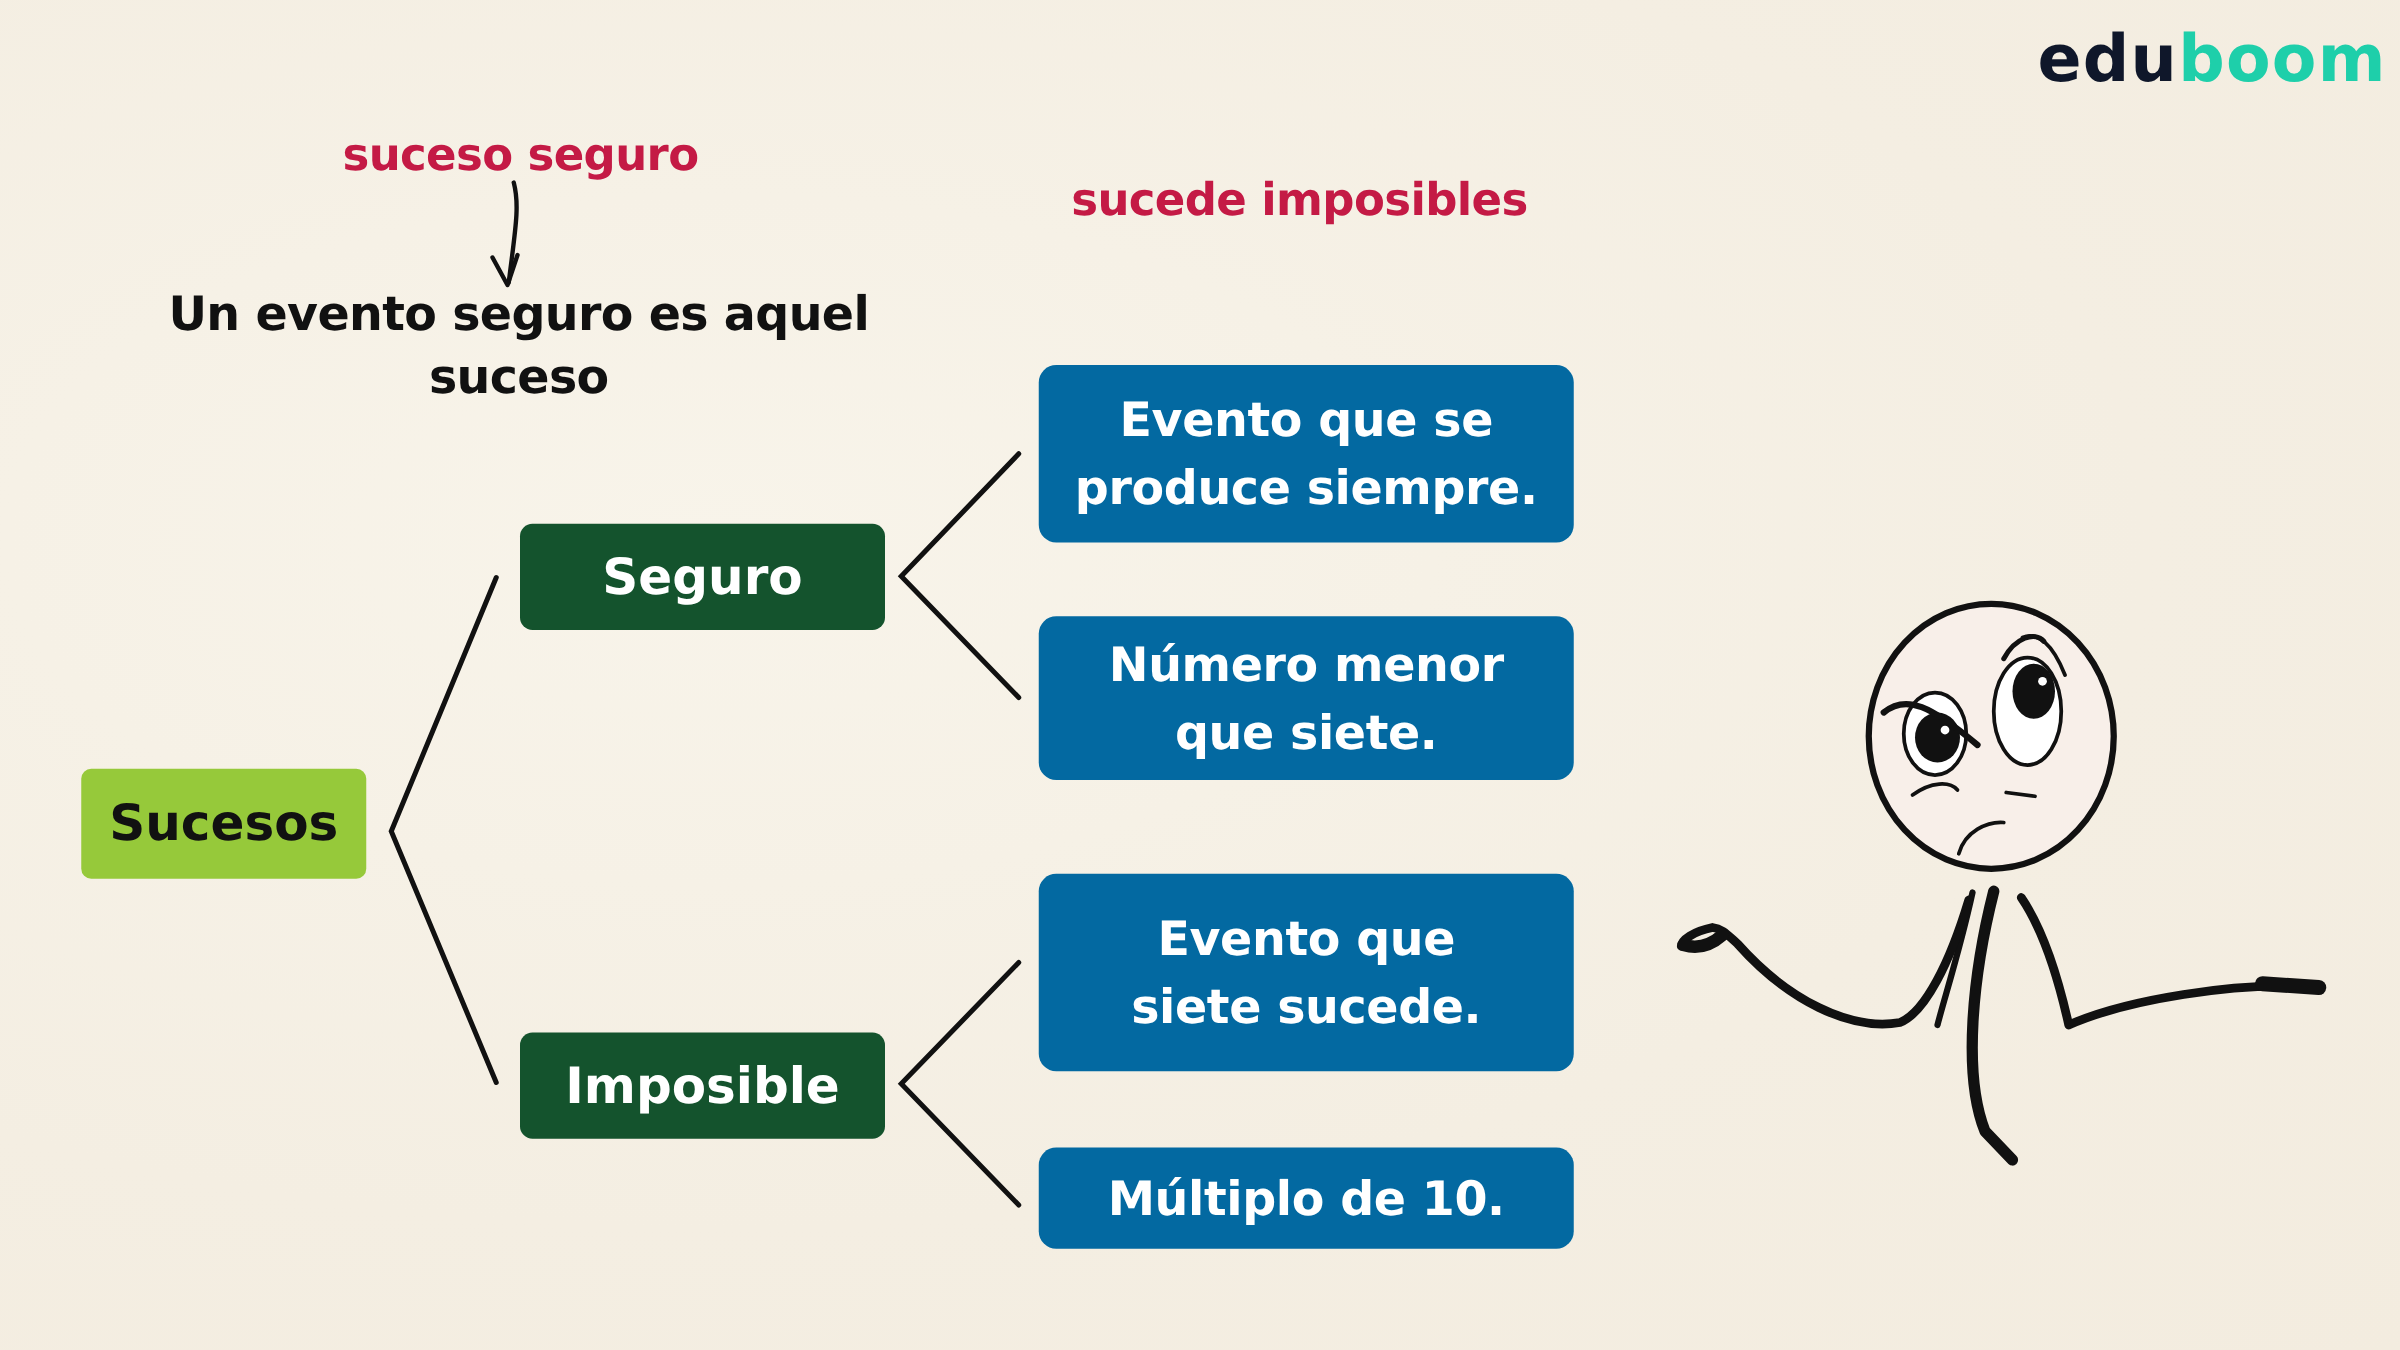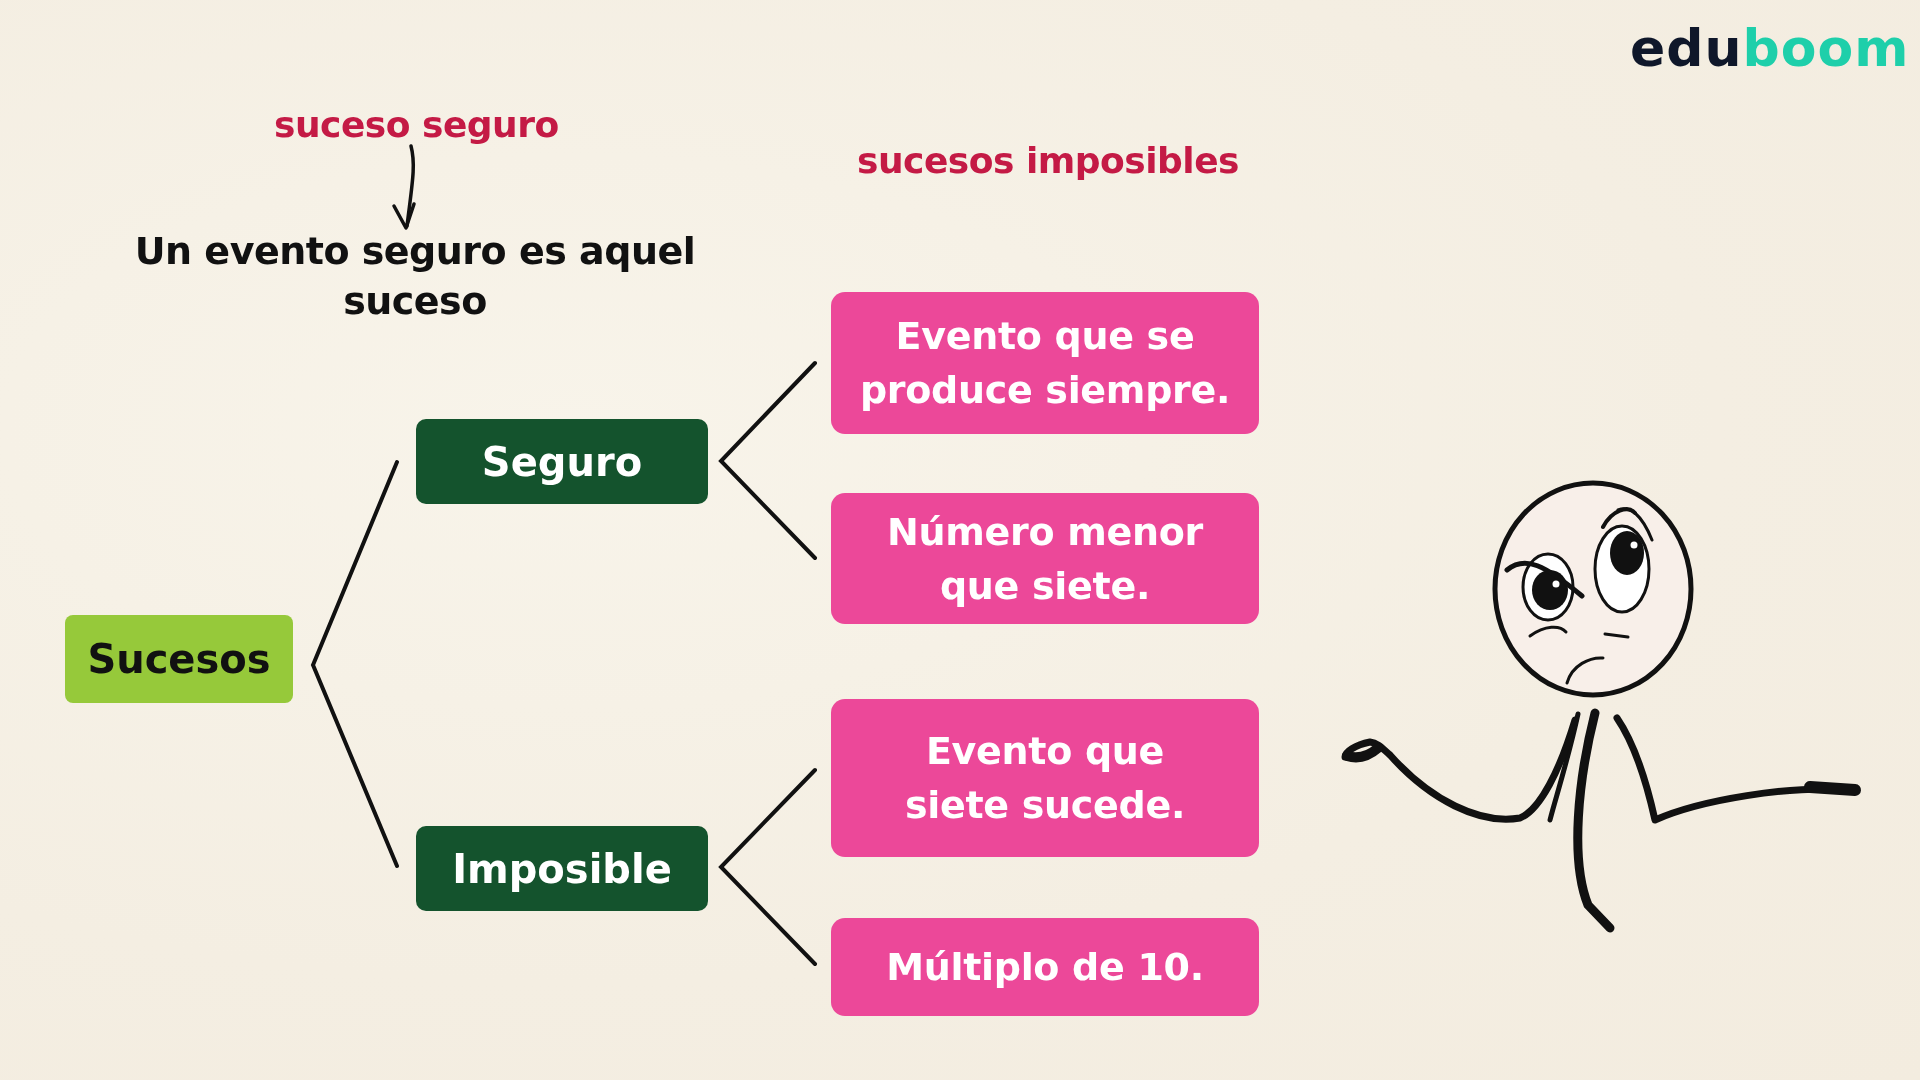--- a/index.html
+++ b/index.html
@@ -11,32 +11,32 @@
   }
   .abs { position:absolute; }
   .logo { left:1630px; top:22px; font-family:"DejaVu Sans", sans-serif; font-weight:bold; font-size:52px; letter-spacing:1px; line-height:1; }
   .logo .edu { color:#0f172a; }
   .logo .boom { color:#1ecfaa; }
   .label-red { color:#c41a45; font-weight:bold; font-size:36px; font-family:"DejaVu Sans", sans-serif; white-space:nowrap; letter-spacing:-0.5px; }
   .definition { left:70px; top:226px; width:690px; text-align:center; color:#111; font-weight:bold; font-size:38px; line-height:50px; letter-spacing:-0.5px; }
   .box { position:absolute; display:flex; align-items:center; justify-content:center; text-align:center; border-radius:10px; font-weight:bold; }
   .box-green { background:#96c93a; color:#111; font-size:40px; left:65px; top:615px; width:228px; height:88px; border-radius:8px; }
   .box-orange { background:#14532d; color:#fff; font-size:40px; width:292px; height:85px; left:416px; }
-  .box-blue { background:#ec4899; color:#fff; font-size:38px; line-height:54px; width:428px; left:831px; border-radius:14px; letter-spacing:-0.3px; }
+  .box-blue { background:#0369a1; color:#fff; font-size:38px; line-height:54px; width:428px; left:831px; border-radius:14px; letter-spacing:-0.3px; }
   svg.overlay { position:absolute; left:0; top:0; width:1920px; height:1080px; pointer-events:none; }
 </style>
 </head>
 <body>
 
 <div class="abs logo">
   <span class="edu">edu</span><span class="boom">boom</span>
 </div>
 
 <div class="abs label-red" style="left:274px; top:104px;text-align:center;">suceso seguro</div>
-<div class="abs label-red" style="left:857px; top:140px;">sucesos imposibles</div>
+<div class="abs label-red" style="left:857px; top:140px;">sucede imposibles</div>
 
 <div class="abs definition">
   <div>Un evento seguro es aquel suceso</div>
 </div>
 
 <svg class="overlay" viewBox="0 0 1920 1080">
 
   <g fill="none" stroke="#111" stroke-width="3.5" stroke-linecap="round" stroke-linejoin="round">
     <path d="M411 146 C416 165, 412 185, 407 226"></path>
     <path d="M394 206 L406 228 L414 204"></path>
@@ -94,15 +94,15 @@
   <div>produce siempre.</div>
 </div>
 <div class="box box-blue" style="top:493px; height:131px; flex-direction:column;">
   <div>Número menor</div>
   <div>que siete.</div>
 </div>
 <div class="box box-blue" style="top:699px; height:158px; flex-direction:column;">
   <div>Evento que</div>
   <div>siete sucede.</div>
 </div>
-<div class="box box-blue" style="top:918px; height:98px; flex-direction:column;">
+<div class="box box-blue" style="top:918px; height:81px; flex-direction:column;">
   <div>Múltiplo de 10.</div>
 </div>
 
 </body></html>

